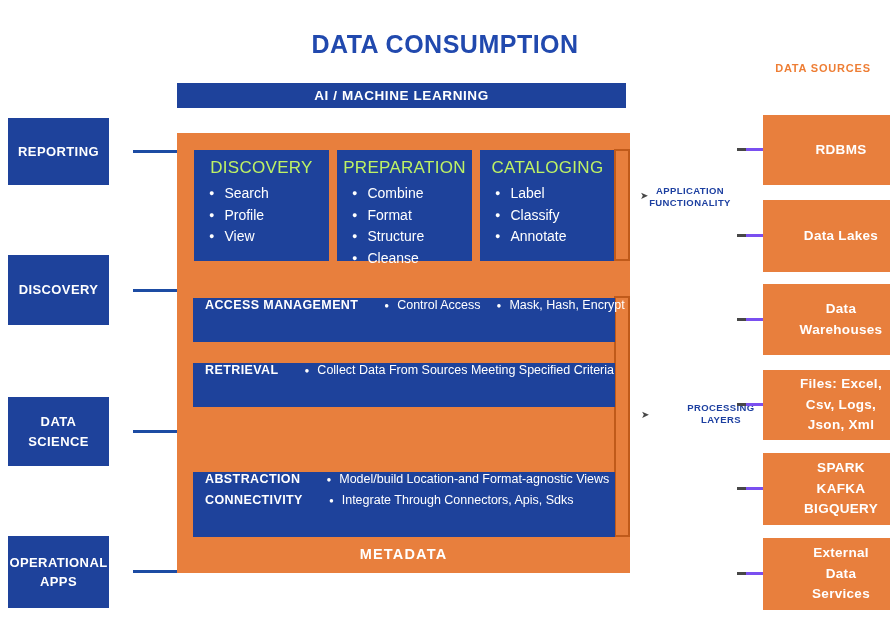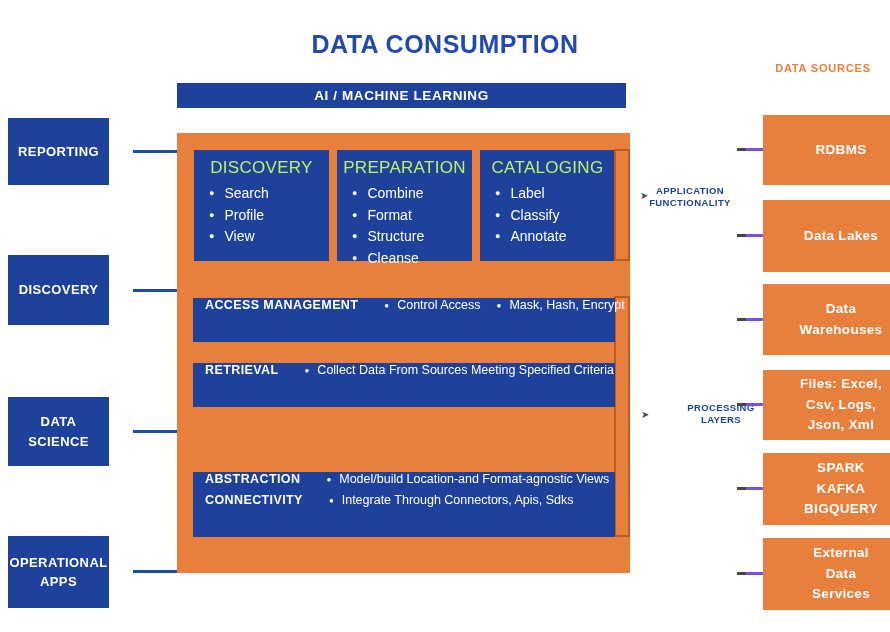--- a/index.html
+++ b/index.html
@@ -160,20 +160,21 @@
         <span class="layer-item">Collect Data From Sources Meeting Specified Criteria</span>
       </div>
       <div class="layer-bar">
         <span class="layer-label">ABSTRACTION</span>
         <span class="layer-item">Model/build Location-and Format-agnostic Views</span>
       </div>
       <div class="layer-bar">
         <span class="layer-label">CONNECTIVITY</span>
         <span class="layer-item">Integrate Through Connectors, Apis, Sdks</span>
       </div>
+      <div class="metadata">METADATA</div>
   </div>
 
   <div class="group-arrow ga1">➤</div>
   <div class="group-label gl-app">APPLICATION
 FUNCTIONALITY</div>
   <div class="group-arrow ga2">➤</div>
   <div class="group-label gl-proc">PROCESSING
 LAYERS</div>
 
   <div class="src-line-dark sl1"></div>

